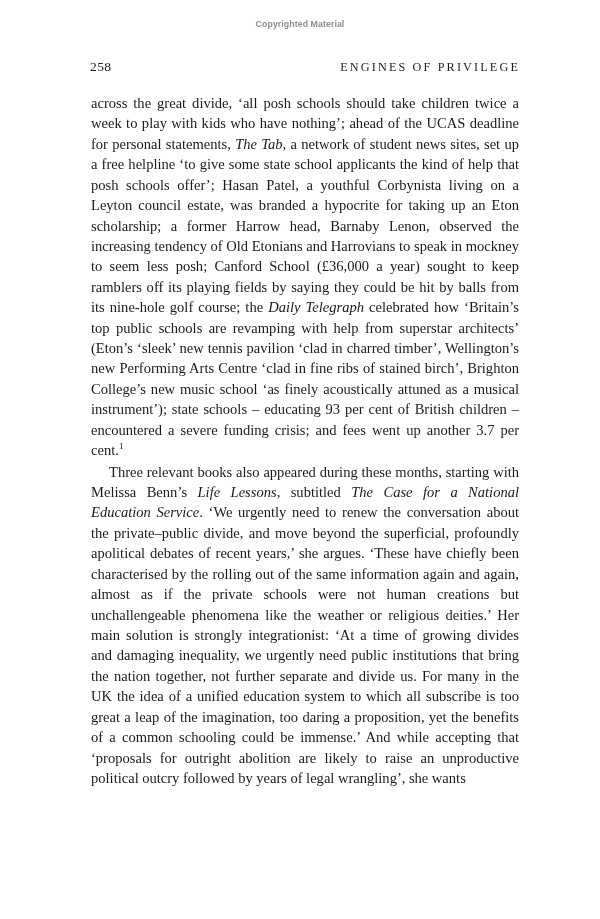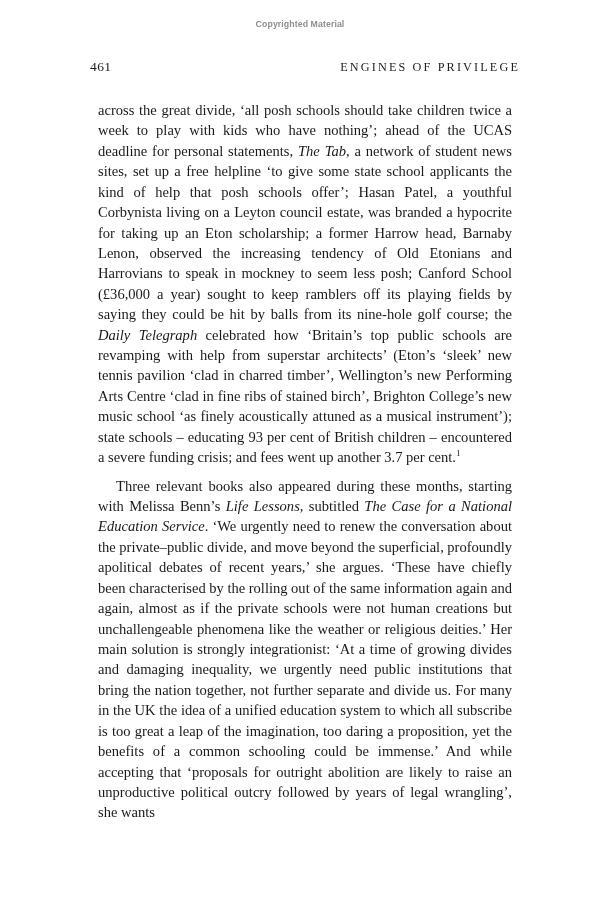--- a/index.html
+++ b/index.html
@@ -60,21 +60,21 @@
   }
 
   
   .body-text {
     position: absolute;
     top: 92px;
     left: 90px;
     width: 430px;
   }
   .body-text p {
-    margin: 8px;
+    margin: 1px;
     font-size: 14.55px;
     line-height: 20.42px;
     text-align: justify;
     text-justify: inter-word;
     hyphens: none;
     word-spacing: -0.1px;
   }
   .body-text p.indented {
     text-indent: 18px;
   }
@@ -86,21 +86,21 @@
   }
 </style>
 </head>
 <body>
 
 <div class="page">
 
   <div class="watermark watermark-top">Copyrighted Material</div>
 
   <div class="running-head">
-    <span class="folio">461</span>
+    <span class="folio">258</span>
     <span class="head-title">ENGINES OF PRIVILEGE</span>
   </div>
 
   <div class="body-text" id="body-text">
       <p><span>across the great divide, ‘all posh schools should take children twice a week to play with kids who have nothing’; ahead of the UCAS deadline for personal statements, </span><em>The Tab</em><span>, a network of student news sites, set up a free helpline ‘to give some state school applicants the kind of help that posh schools offer’; Hasan Patel, a youthful Corbynista living on a Leyton council estate, was branded a hypocrite for taking up an Eton scholarship; a former Harrow head, Barnaby Lenon, observed the increasing tendency of Old Etonians and Harrovians to speak in mockney to seem less posh; Canford School (£36,000 a year) sought to keep ramblers off its playing fields by saying they could be hit by balls from its nine-hole golf course; the </span><em>Daily Telegraph</em><span> celebrated how ‘Britain’s top public schools are revamping with help from superstar architects’ (Eton’s ‘sleek’ new tennis pavilion ‘clad in charred timber’, Wellington’s new Performing Arts Centre ‘clad in fine ribs of stained birch’, Brighton College’s new music school ‘as finely acoustically attuned as a musical instrument’); state schools – educating 93 per cent of British children – encountered a severe funding crisis; and fees went up another 3.7 per cent.</span><sup>1</sup></p>
       <p class="indented"><span>Three relevant books also appeared during these months, starting with Melissa Benn’s </span><em>Life Lessons</em><span>, subtitled </span><em>The Case for a National Education Service</em><span>. ‘We urgently need to renew the conversation about the private–public divide, and move beyond the superficial, profoundly apolitical debates of recent years,’ she argues. ‘These have chiefly been characterised by the rolling out of the same information again and again, almost as if the private schools were not human creations but unchallengeable phenomena like the weather or religious deities.’ Her main solution is strongly integrationist: ‘At a time of growing divides and damaging inequality, we urgently need public institutions that bring the nation together, not further separate and divide us. For many in the UK the idea of a unified education system to which all subscribe is too great a leap of the imagination, too daring a proposition, yet the benefits of a common schooling could be immense.’ And while accepting that ‘proposals for outright abolition are likely to raise an unproductive political outcry followed by years of legal wrangling’, she wants</span></p>
     </div>
 
   <div class="watermark watermark-bottom">Copyrighted Material</div>
 

